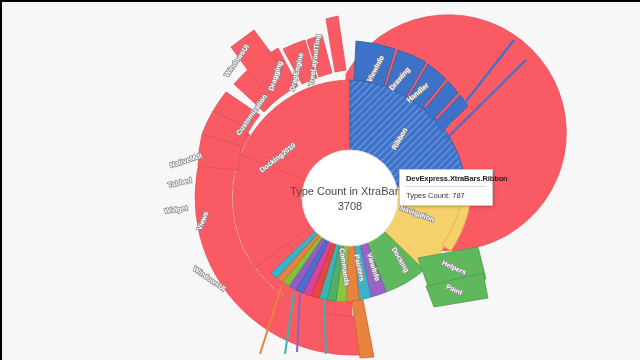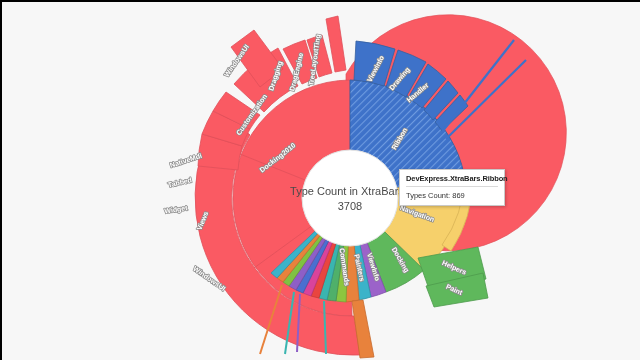--- a/index.html
+++ b/index.html
@@ -42,21 +42,21 @@
     font-family: "Liberation Sans", sans-serif;
     font-size: 11px;
     fill: #4a4a4a;
     text-anchor: middle;
   }
   
   #tooltip {
     position: absolute;
     left: 397px;
     top: 167px;
-    width: 106px;
+    width: 94px;
     background: #ffffff;
     border: 1px solid #c9c9c9;
     box-shadow: 1px 1px 3px rgba(0,0,0,0.22);
     padding: 4px 6px 5px 6px;
     box-sizing: border-box;
     font-family: "Liberation Sans", sans-serif;
   }
   #tooltip .tt-title {
     font-size: 7.5px;
     font-weight: bold;
@@ -197,16 +197,16 @@
     </g>
 
     <g>
       <text class="center-text" x="348" y="193">Type Count in XtraBars :</text>
       <text class="center-text" x="348" y="208">3708</text>
     </g>
   </svg>
 
   <div id="tooltip">
     <div class="tt-title">DevExpress.XtraBars.Ribbon</div>
-    <div class="tt-row">Types Count: 869</div>
+    <div class="tt-row">Types Count: 787</div>
   </div>
 
 </div>
 
 </body></html>

